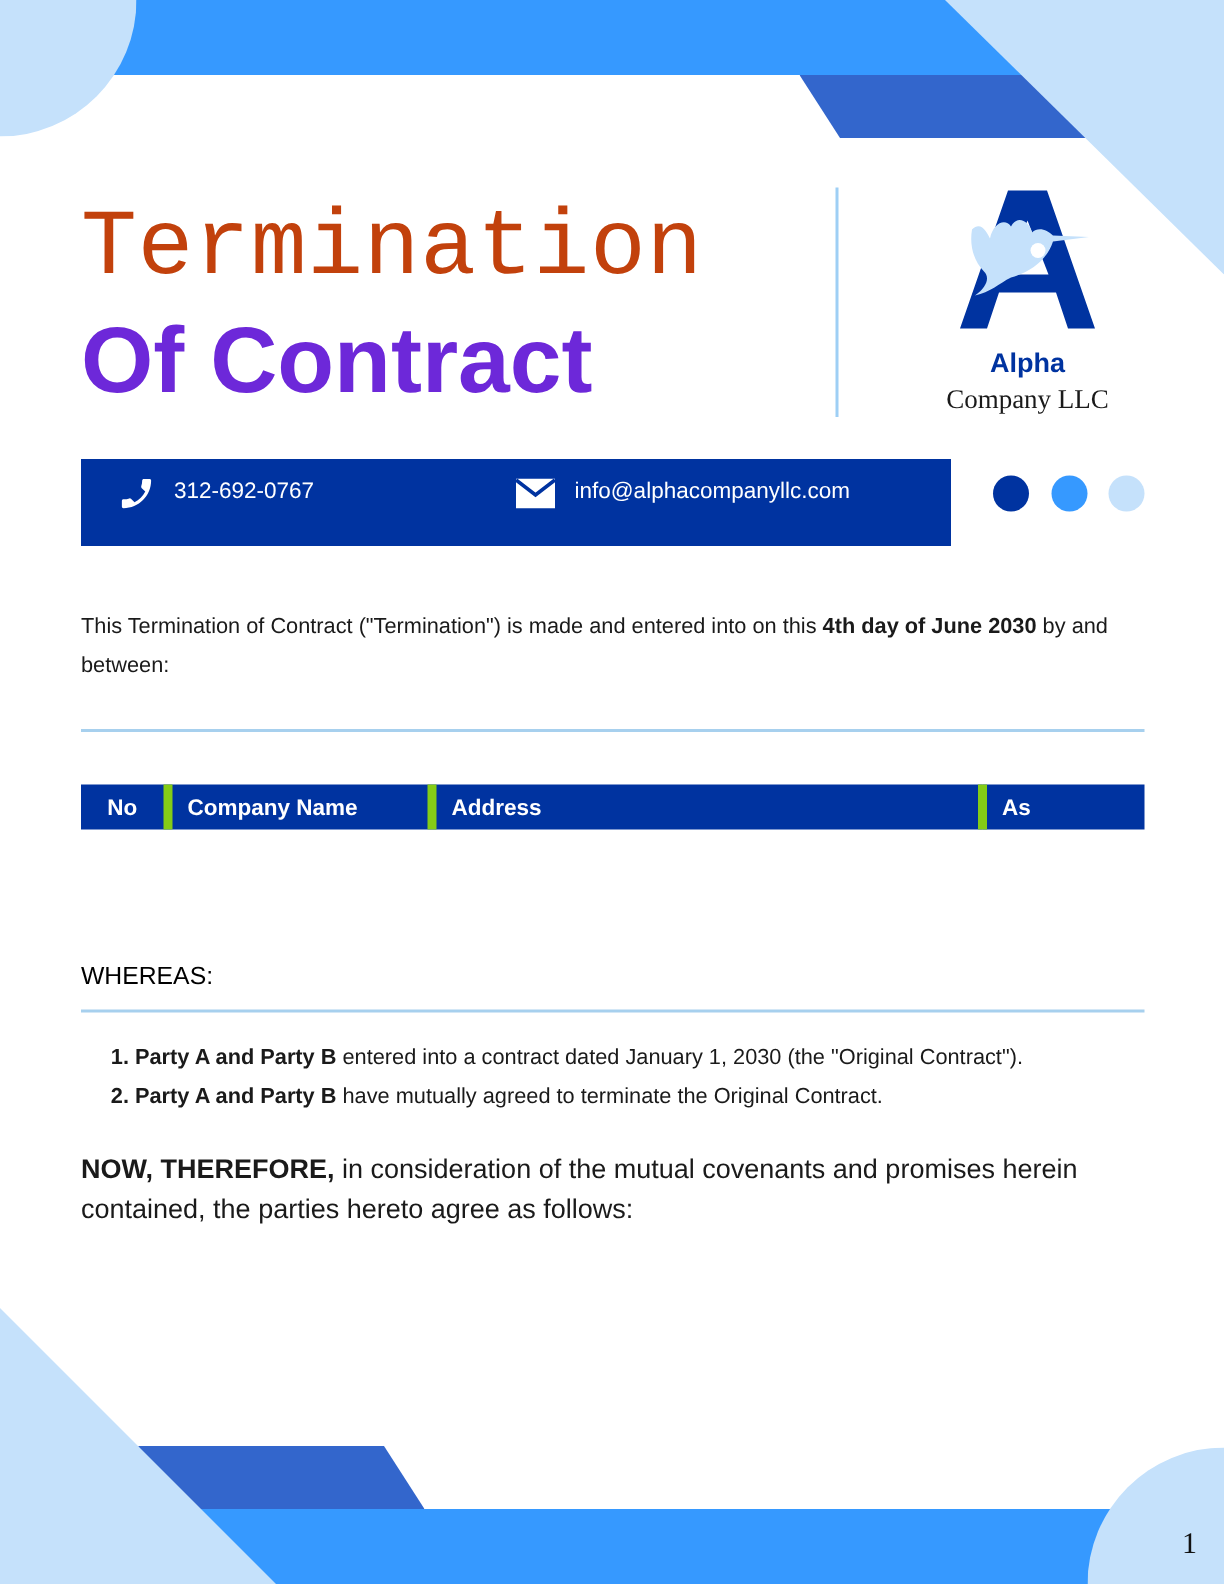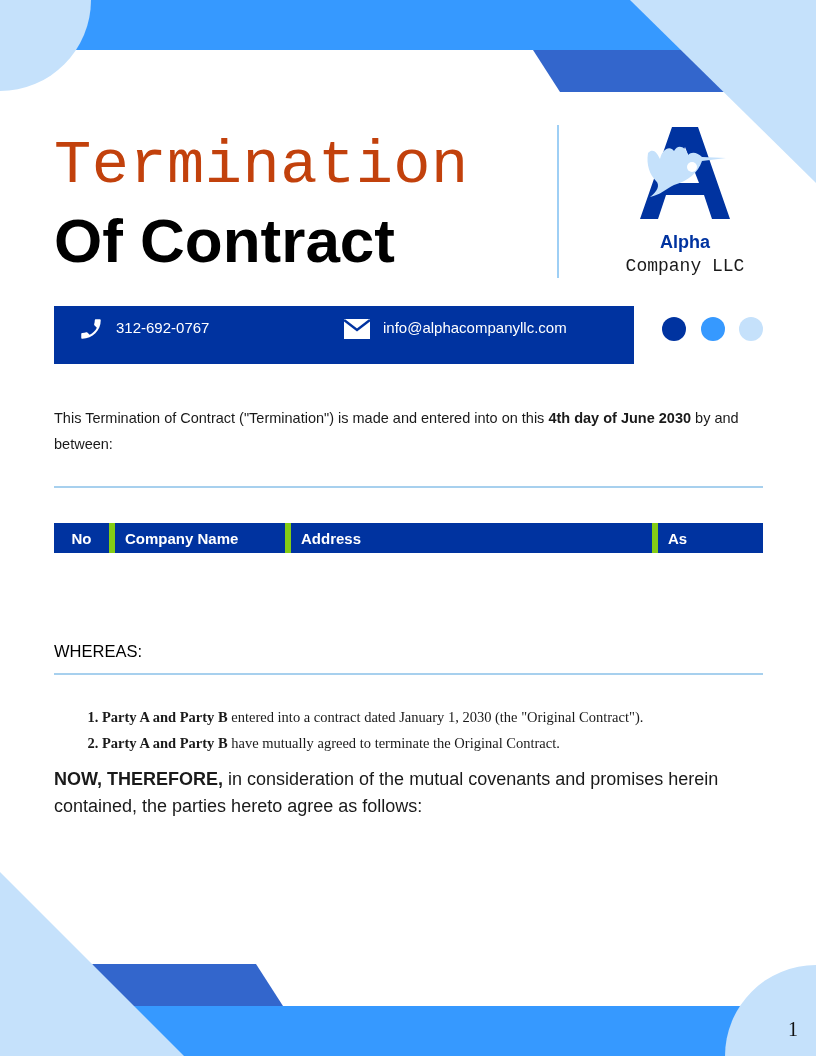--- a/index.html
+++ b/index.html
@@ -13,45 +13,45 @@
   .top-circ { left: -91px; top: -91px; width: 182px; height: 182px; border-radius: 50%; background: #C5E1FB; }
   .top-circ-clip { left: 0; top: 0; width: 91px; height: 91px; overflow: hidden; }
   .bot-bar { left: 0; top: 1006px; width: 816px; height: 50px; background: #3699FF; }
   .bot-mid { left: 0; top: 964px; width: 816px; height: 42px; background: #3366CC; clip-path: polygon(92px 0, 256px 0, 283px 42px, 118px 42px); }
   .bot-tri { left: 0; top: 860px; width: 300px; height: 196px; background: #C5E1FB; clip-path: polygon(0 12px, 0 196px, 184px 196px); }
   .bot-circ-clip { left: 725px; top: 965px; width: 91px; height: 91px; overflow: hidden; }
   .bot-circ { position: absolute; left: 0; top: 0; width: 182px; height: 182px; border-radius: 50%; background: #C5E1FB; }
   .page-num { right: 18px; top: 1018px; font-family: "Liberation Serif", serif; font-size: 20px; color: #111; }
 
   .title-1 { left: 54px; top: 130px; font-family: Liberation Mono, monospace; font-size: 62px; font-weight: 300; color: #c2410c; letter-spacing: 0.5px; }
-  .title-2 { left: 54px; top: 205px; font-family: "Liberation Sans", sans-serif; font-size: 62px; font-weight: 700; color: #000000; }
+  .title-2 { left: 54px; top: 205px; font-family: "Liberation Sans", sans-serif; font-size: 62px; font-weight: 700; color: #6d28d9; }
   .vline { left: 557px; top: 125px; width: 2px; height: 153px; background: #9ECFF5; }
   .logo { left: 640px; top: 125px; width: 90px; height: 96px; }
   .brand-1 { left: 615px; top: 232px; width: 140px; text-align: center; font-family: "Liberation Sans", sans-serif; font-weight: 700; font-size: 18px; color: #0033A0; }
-  .brand-2 { left: 610px; top: 256px; width: 150px; text-align: center; font-family: Liberation Mono, monospace; font-size: 18px; color: #1a1a1a; }
+  .brand-2 { left: 610px; top: 256px; width: 150px; text-align: center; font-family: Liberation Serif, serif; font-size: 18px; color: #1a1a1a; }
 
   .contact-bar { left: 54px; top: 306px; width: 580px; height: 58px; background: #0033A0; color: #fff; }
   .contact-bar .phone-icon { position: absolute; left: 24px; top: 10px; width: 26px; height: 26px; }
   .contact-bar .phone-text { position: absolute; left: 62px; top: 13px; font-size: 15px; font-family: "Liberation Sans", sans-serif; }
   .contact-bar .mail-icon { position: absolute; left: 290px; top: 13px; width: 26px; height: 20px; }
   .contact-bar .mail-text { position: absolute; left: 329px; top: 13px; font-size: 15px; font-family: "Liberation Sans", sans-serif; }
   .dot { width: 24px; height: 24px; border-radius: 50%; top: 317px; }
 
   .intro { left: 54px; top: 405px; width: 710px; font-size: 14.5px; line-height: 26px; font-family: "Liberation Sans", sans-serif; }
   .hr { height: 2px; background: #A7D0EE; left: 54px; width: 709px; }
 
   table.parties { position: absolute; left: 54px; top: 523px; width: 709px; border-collapse: collapse; font-family: "Liberation Sans", sans-serif; font-size: 15px; }
   table.parties th { background: #0033A0; color: #fff; text-align: left; font-weight: 700; height: 30px; padding: 0 10px; border-right: 6px solid #84cc16; }
   table.parties th:last-child { border-right: none; }
   table.parties td { height: 31px; padding: 0 10px; }
   table.parties td.no { font-weight: 700; text-align: center; }
   table.parties th.no { text-align: center; }
 
   .whereas-h { left: 54px; top: 642px; font-family: "Liberation Sans", sans-serif; font-size: 16.5px; font-weight: 500; color: #000000; }
-  ol.whereas { position: absolute; left: 54px; top: 688px; margin: 16px; padding-left: 32px; width: 710px; font-family: Liberation Serif, serif; font-size: 14.5px; line-height: 26px; }
+  ol.whereas { position: absolute; left: 54px; top: 688px; margin: 4px; padding-left: 32px; width: 710px; font-family: Liberation Sans, sans-serif; font-size: 14.5px; line-height: 26px; }
   ol.whereas li::marker { font-weight: 700; }
   .therefore { left: 54px; top: 766px; width: 710px; font-family: "Liberation Sans", sans-serif; font-size: 18px; line-height: 27px; }
   b { font-weight: 700; }
 </style>
 </head>
 <body>
 
 <div class="shape top-bar"></div>
 <div class="shape top-mid"></div>
 <div class="shape top-tri"></div>

